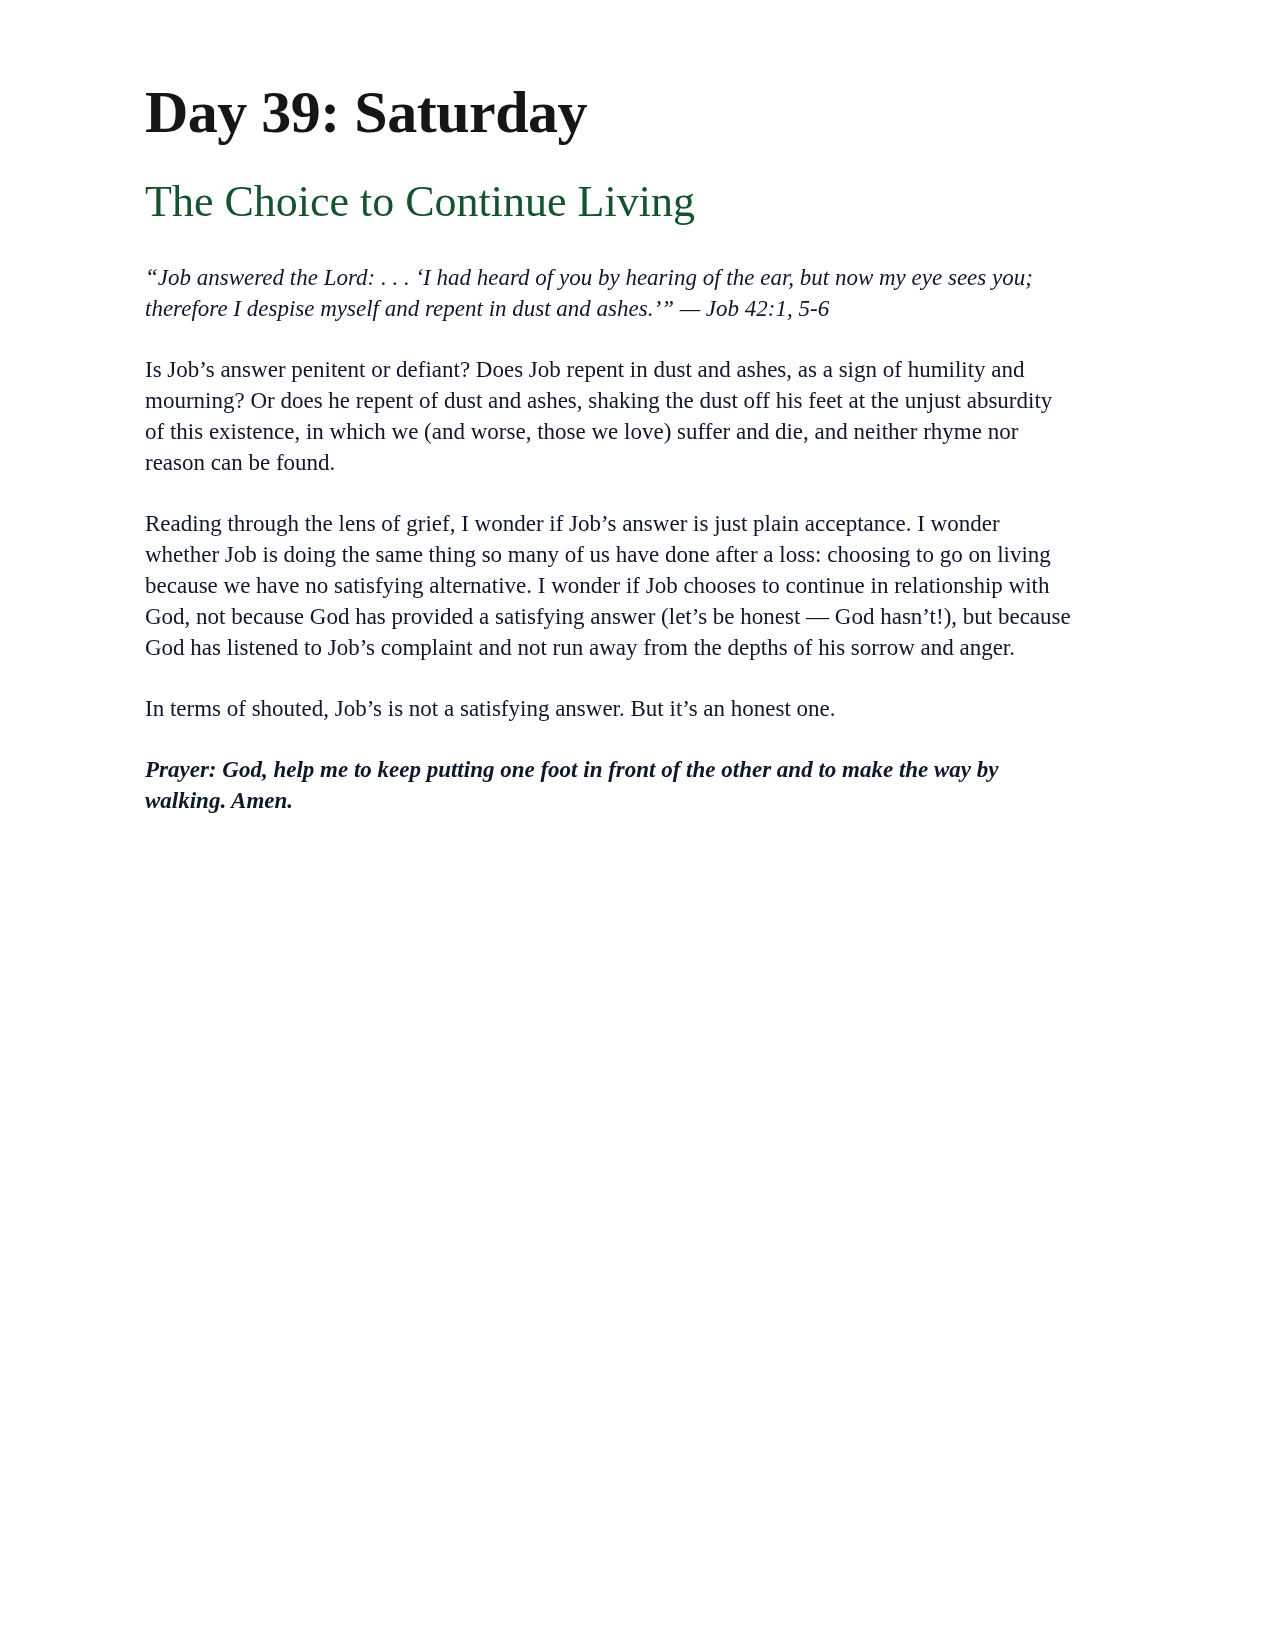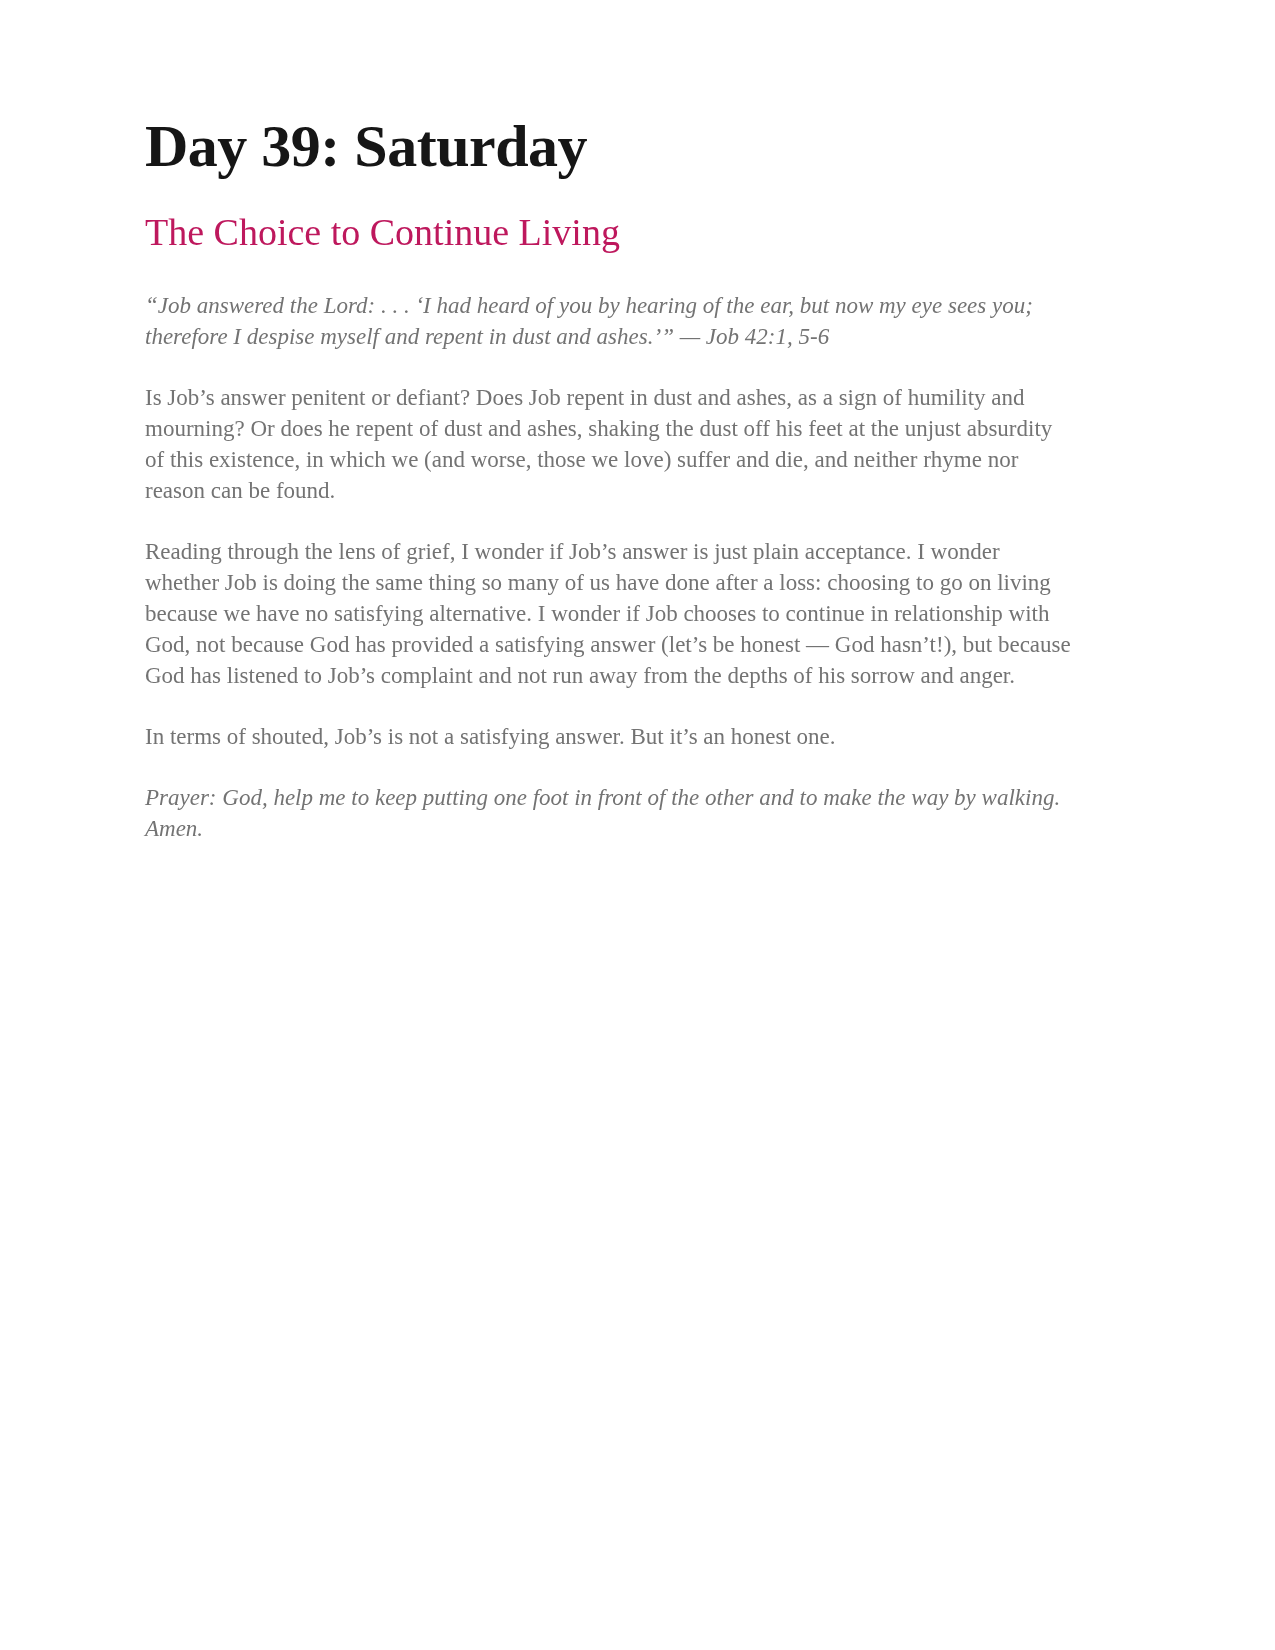--- a/index.html
+++ b/index.html
@@ -11,50 +11,50 @@
     width: 1275px;
     height: 1650px;
     overflow: hidden;
     color: #1a1a1a;
     font-family: "Liberation Serif", "DejaVu Serif", serif;
   }
   .page {
     box-sizing: border-box;
     width: 1275px;
     height: 1650px;
-    padding: 115px 200px 0 145px;
+    padding: 81px 200px 0 145px;
     background: #ffffff;
   }
   h1.doc-title {
     margin: 0 0 34px 0;
     font-size: 60px;
     line-height: 1.05;
     font-weight: 700;
     letter-spacing: -0.5px;
     color: #161616;
   }
   h2.doc-subtitle {
     margin: 0 0 36px 0;
-    font-size: 38px;
+    font-size: 44px;
     line-height: 1.1;
     font-weight: 400;
-    color: #be185d;
+    color: #14532d;
   }
   p.body-par {
     margin: 0 0 30px 0;
     font-size: 23px;
     line-height: 31px;
-    color: #737373;
+    color: #0f172a;
   }
   p.epigraph {
     font-style: italic;
   }
   p.prayer {
     font-style: italic;
-    font-weight: 400;
+    font-weight: 700;
   }
   .em {
   }
 </style>
 </head>
 <body>
 
 <div class="page">
 
   <h1 class="doc-title">Day 39: Saturday</h1>

